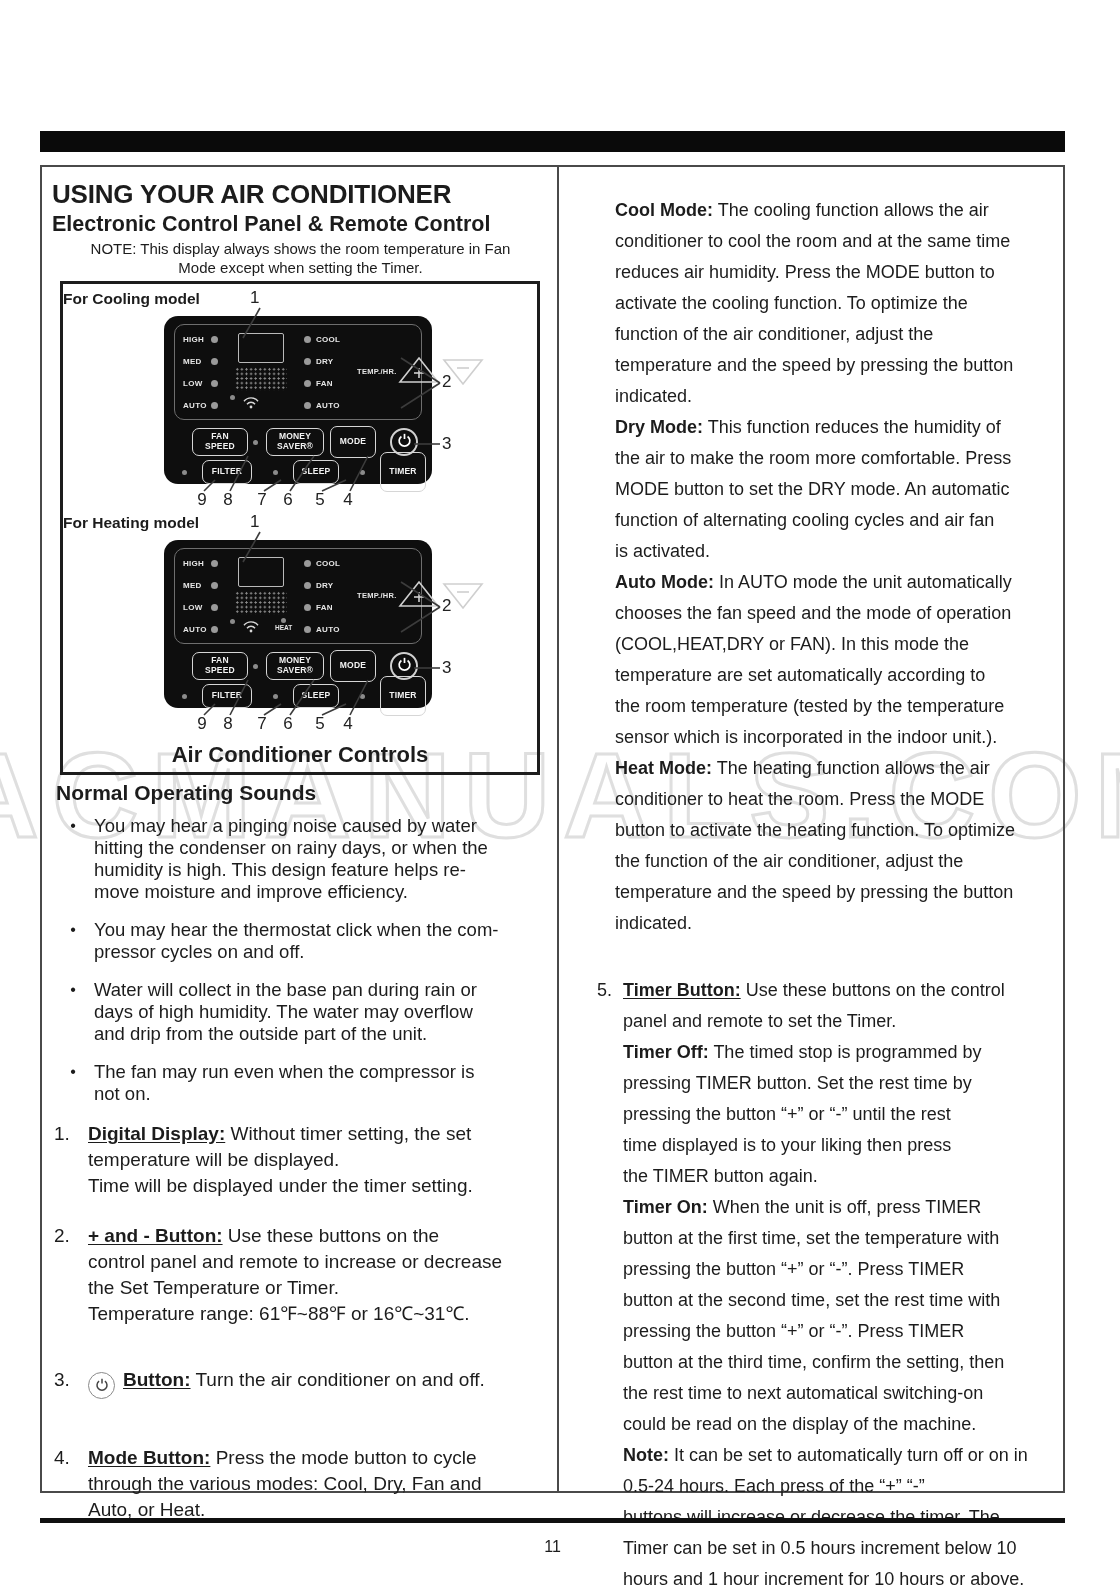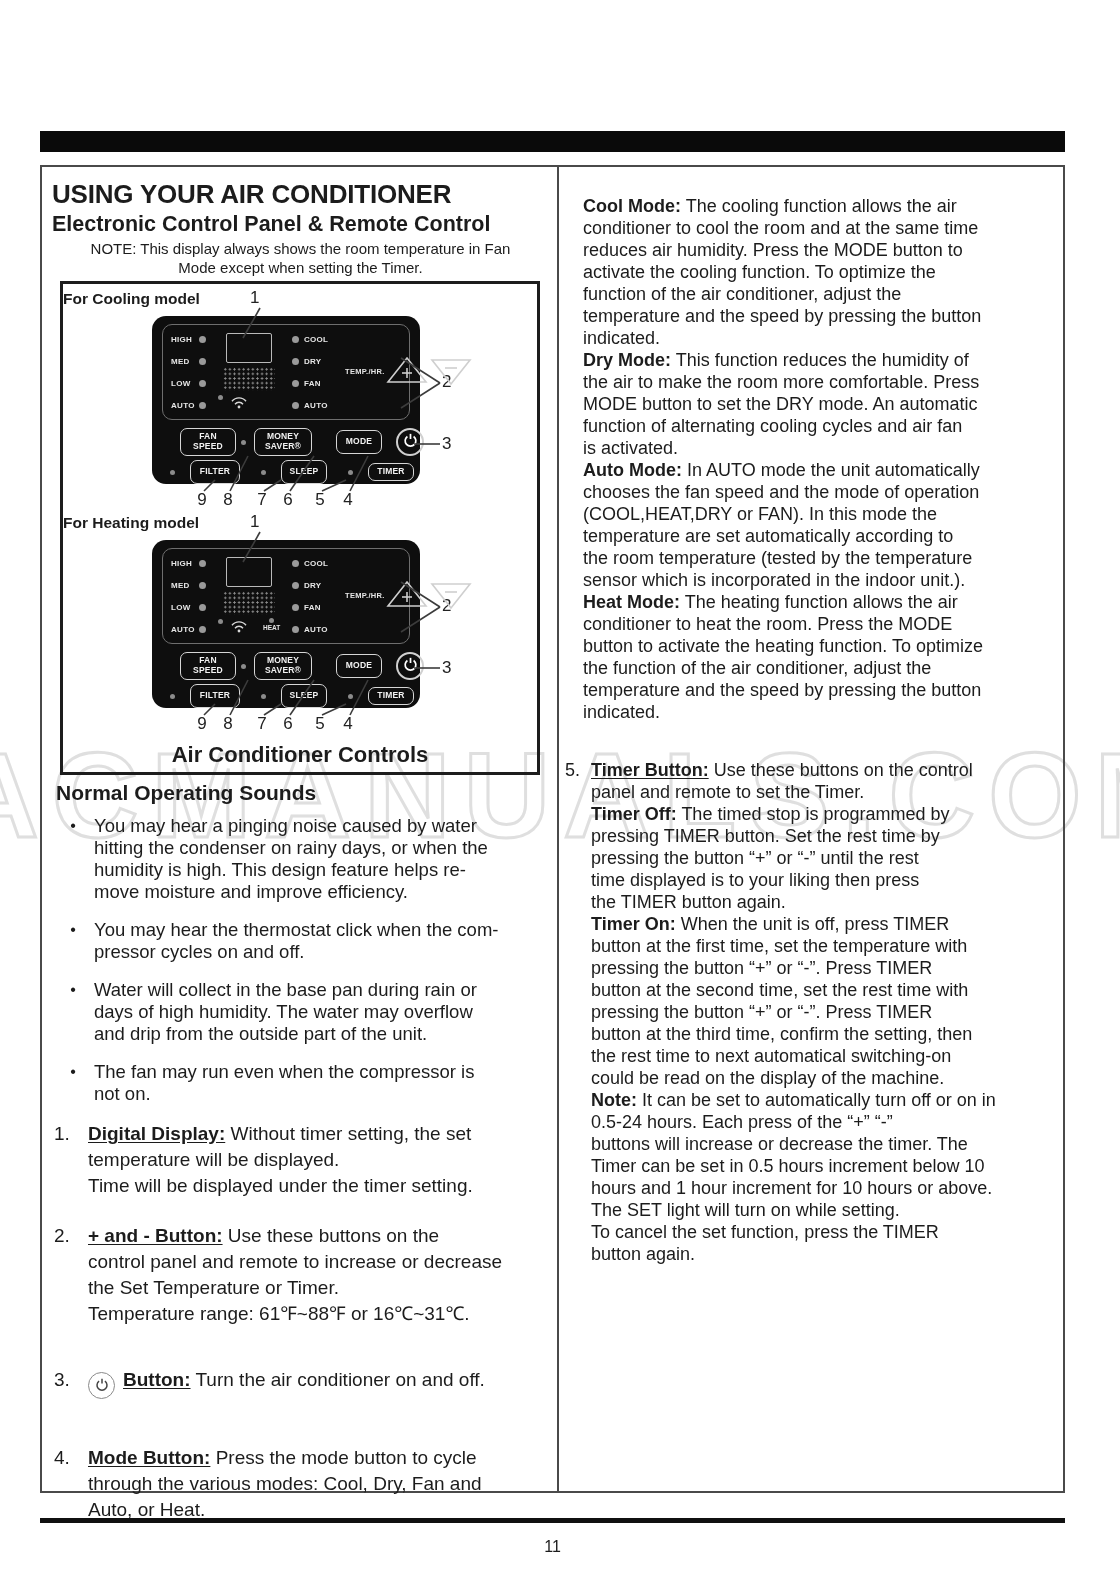--- a/index.html
+++ b/index.html
@@ -8,34 +8,34 @@
 
   .topbar{position:absolute;left:40px;top:131px;width:1025px;height:21px;background:#0a0a0a;}
 
   .watermark{position:absolute;left:-48px;top:726px;z-index:0;font-size:120px;font-weight:bold;
              letter-spacing:13px;white-space:nowrap;color:transparent;
              -webkit-text-stroke:3px #dcdcdc;opacity:.9;}
 
   .content{position:absolute;left:40px;top:165px;width:1025px;height:1328px;z-index:1;
            border:2px solid #4a4a4a;box-sizing:border-box;display:flex;background:transparent;}
   .col-left{width:517px;border-right:2px solid #4a4a4a;box-sizing:border-box;padding:10px 8px 0 10px;}
-  .col-right{flex:1;box-sizing:border-box;padding:16px 12px 0 6px;font-size:18px;line-height:22px;}
+  .col-right{flex:1;box-sizing:border-box;padding:16px 12px 0 6px;font-size:18px;line-height:31px;margin-left:32px;}
 
   h1.title{font-size:26px;margin:2px 0 0 0;letter-spacing:-0.2px;}
   h2.subtitle{font-size:21.5px;margin:2px 0 2px 0;}
   .note{font-size:15px;line-height:19px;white-space:pre-line;text-align:center;margin:2px 0 4px 0;}
 
   .diagram-box{border:3px solid #1d1d1d;margin:4px 9px 6px 8px;padding:4px 0 4px 0;position:relative;}
   .model-block{position:relative;height:224px;}
   .model-block.heating{height:228px;}
   .mlabel{position:absolute;left:0;top:2px;font-weight:bold;font-size:15.5px;}
   .caption{font-size:22px;font-weight:bold;text-align:center;margin:2px 0 0 0;}
 
   
-  .panel{position:absolute;left:89px;top:28px;width:268px;height:168px;background:#0e0e0e;
+  .panel{position:absolute;left:101px;top:28px;width:268px;height:168px;background:#0e0e0e;
          border-radius:14px;color:#e6e6e6;}
   .cluster{position:absolute;left:10px;right:10px;top:8px;height:96px;border:1.2px solid #6e6e6e;
            border-radius:10px;display:flex;align-items:stretch;padding:6px 8px;box-sizing:border-box;}
   .ledcol{display:flex;flex-direction:column;justify-content:space-between;padding:2px 0;}
   .led-row{display:flex;align-items:center;gap:5px;height:12px;}
   .plbl{font-size:8px;font-weight:bold;letter-spacing:.3px;}
   .fan-col .plbl{width:23px;text-align:left;}
   .mode-col{margin-left:6px;}
   .mode-col .plbl{width:26px;}
   .led{width:7px;height:7px;border-radius:50%;background:#9a9a9a;display:inline-block;}
@@ -50,24 +50,24 @@
   .heat-lbl{font-size:6.5px;font-weight:bold;margin-top:1px;}
   .temp-col{margin-left:auto;width:56px;display:flex;align-items:center;}
   .temp-lbl{font-size:7.5px;font-weight:bold;margin:2px 0 3px 0;letter-spacing:.3px;}
   .btn{border:1.6px solid #d6d6d6;border-radius:7px;color:#f2f2f2;font-size:8.5px;font-weight:bold;
        display:flex;align-items:center;justify-content:center;text-align:center;
        white-space:pre-line;line-height:1.15;box-sizing:border-box;background:transparent;letter-spacing:.2px;}
   .row1{position:absolute;left:28px;top:112px;height:28px;display:flex;align-items:center;}
   .row2{position:absolute;left:18px;top:144px;height:24px;display:flex;align-items:center;gap:11px;}
   .b-fan{width:56px;height:28px;}
   .b-money{width:58px;height:28px;margin-left:8px;}
-  .b-mode{width:46px;height:24px;margin-left:24px;}
+  .b-mode{width:46px;height:32px;margin-left:6px;}
   .b-filter{width:50px;height:24px;margin-left:4px;}
   .b-sleep{width:46px;height:24px;margin-left:4px;}
-  .b-timer{width:46px;height:18px;margin-left:4px;}
+  .b-timer{width:46px;height:40px;margin-left:4px;}
   .row1 .led.tiny{margin-left:5px;}
   .row2 .led.tiny{margin-left:10px;}
   .row2 .led.tiny:first-child{margin-left:0;}
   .power{width:28px;height:28px;border-radius:50%;border:2px solid #d0d0d0;margin-left:14px;
          display:flex;align-items:center;justify-content:center;box-sizing:border-box;}
 
   .ann{position:absolute;left:0;top:0;pointer-events:none;}
   .ann line{stroke:#3c3c3c;stroke-width:1.6;}
   .callout{position:absolute;font-size:17px;color:#222;}
   .c1{left:187px;top:0;}

